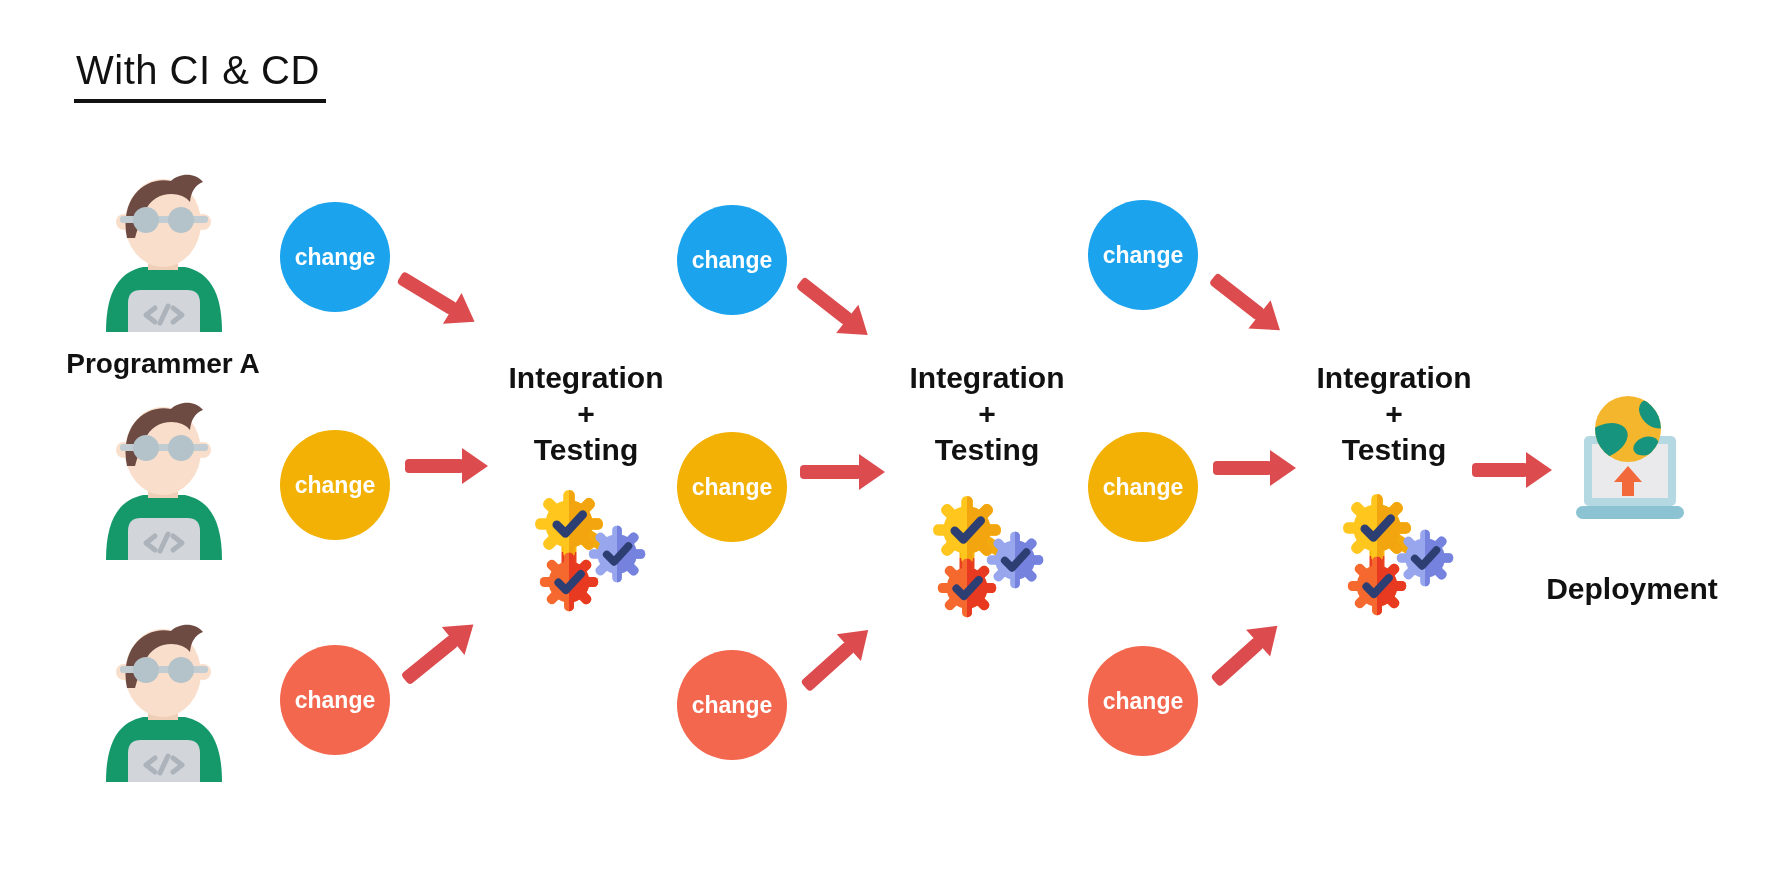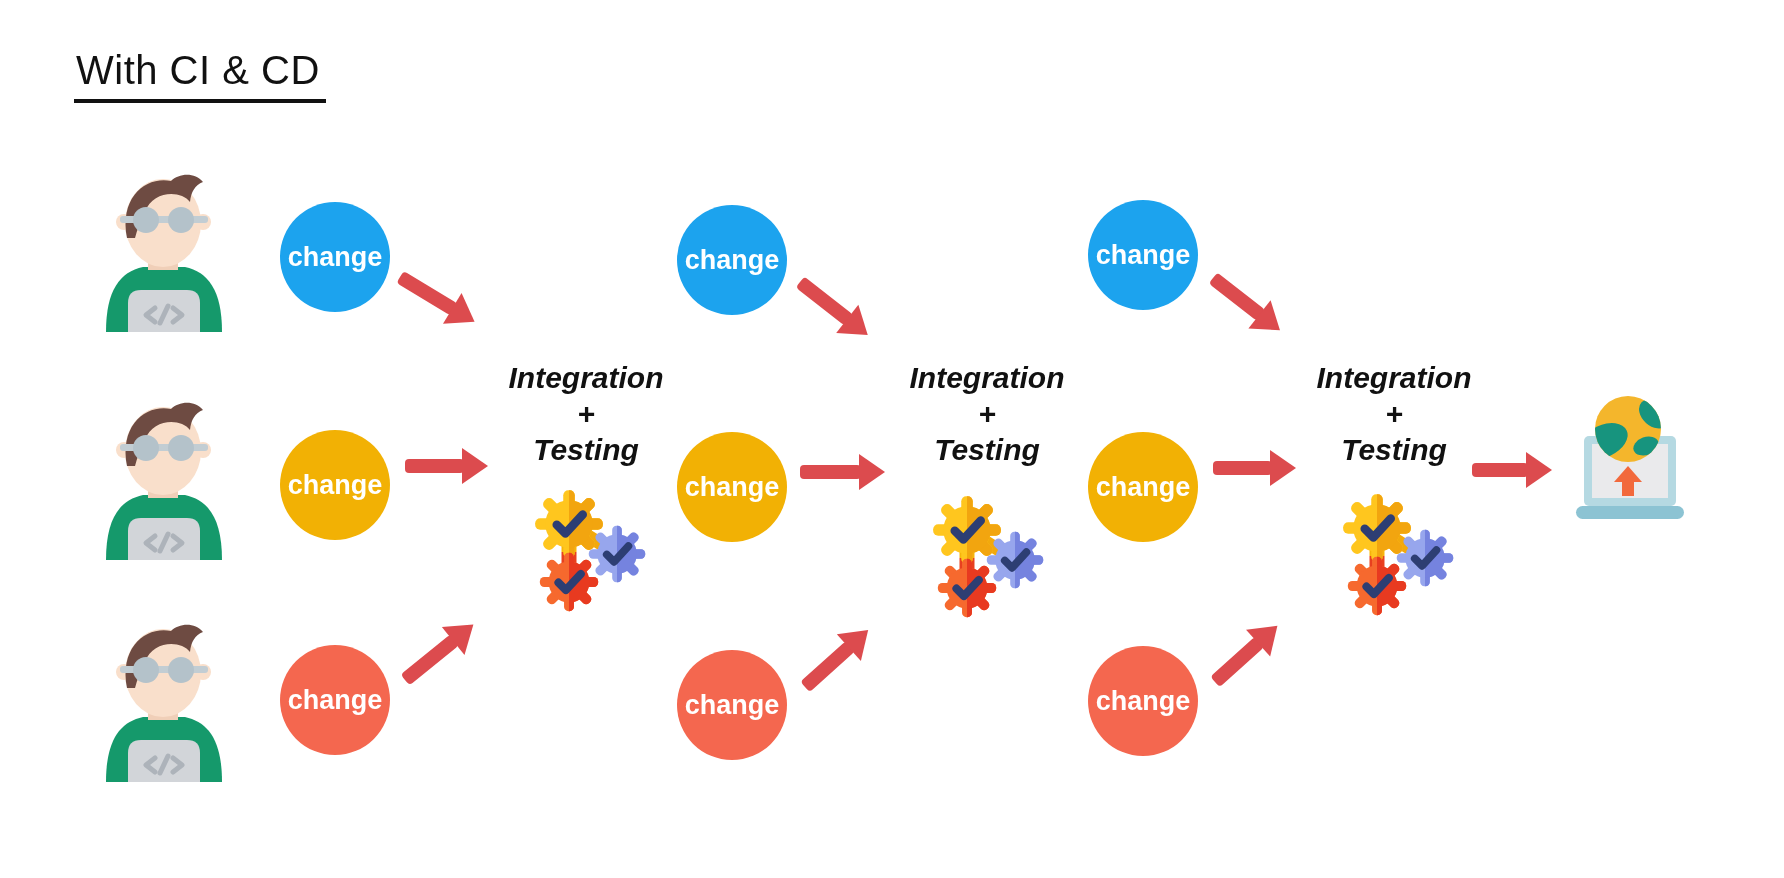--- a/index.html
+++ b/index.html
@@ -15,24 +15,24 @@
   }
   .prog-icon { position:absolute; left:98px; width:132px; height:160px; }
   .prog-label {
     position:absolute; left:32px; width:262px; text-align:center;
     font-size:28px; font-weight:bold; color:#111;
   }
   .change-circle {
     position:absolute; width:110px; height:110px; border-radius:50%;
     display:flex; align-items:center; justify-content:center;
   }
-  .change-circle span { color:#fff; font-size:27px; font-weight:bold; }
+  .change-circle span { color:#fff; font-size:23px; font-weight:bold; }
   .stage-title {
     position:absolute; width:220px; top:360px; text-align:center;
-    font-size:30px; font-weight:bold; color:#111; line-height:36px;font-style:italic;
+    font-size:30px; font-weight:bold; color:#111; line-height:36px;
   }
   .stage-title div { height:36px; }
   .gears { position:absolute; width:132px; height:128px; }
   .arrow { position:absolute; height:36px; transform-origin:left center; }
   .arrow-shaft {
     position:absolute; left:0; top:11px; height:14px;
     width:calc(100% - 24px); border-radius:4px; background:#dc4b4e;
   }
   .arrow-head {
     position:absolute; right:0; top:0; width:0; height:0;
@@ -125,20 +125,21 @@
   </defs>
 </svg>
 
 <div class="canvas">
 
   <div class="title">With CI &amp; CD</div>
 
   <svg class="prog-icon" style="top:172px">
       <use href="#person"></use>
     </svg>
+  <div class="prog-label" style="top:348px">Programmer A</div>
 
   <svg class="prog-icon" style="top:400px">
       <use href="#person"></use>
     </svg>
 
   <svg class="prog-icon" style="top:622px">
       <use href="#person"></use>
     </svg>
 
   <div class="change-circle" style="left: 280px; top: 202px; background: rgb(28, 163, 238);">
@@ -237,14 +238,15 @@
       <use href="#gearset"></use>
     </svg>
 
   <div class="arrow" style="left:1472px; top:452px; width:80px">
     <div class="arrow-shaft" style="background: rgb(220, 75, 78);"></div>
     <div class="arrow-head" style="border-left-color: rgb(220, 75, 78);"></div>
   </div>
   <svg class="deploy-icon">
       <use href="#deploylaptop"></use>
     </svg>
+  <div class="deploy-label">Deployment</div>
 
 </div>
 
 </body></html>

